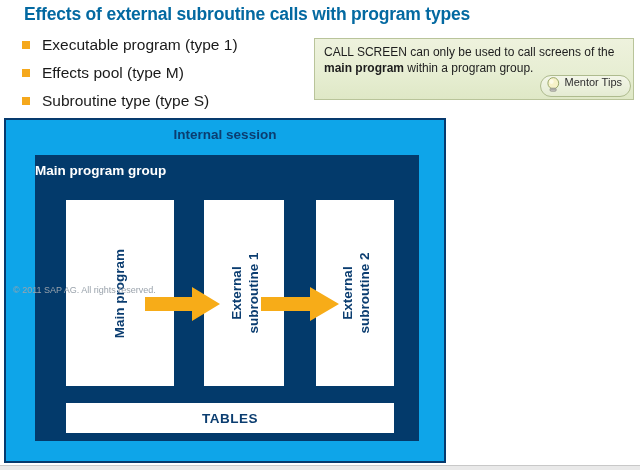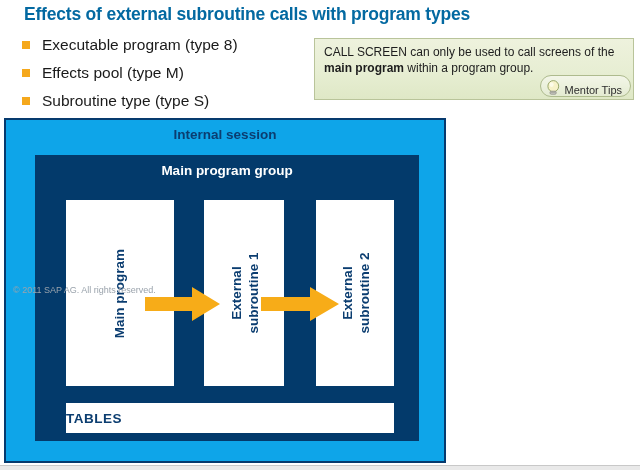--- a/index.html
+++ b/index.html
@@ -78,21 +78,21 @@
     color: #1d1d1d;
   }
   .callout-text b { font-weight: bold; }
   .mentor-pill {
     position: absolute;
     right: 2px;
     bottom: 2px;
     height: 22px;
     padding: 0 8px 0 4px;
     display: flex;
-    align-items: flex-end;
+    align-items: flex-start;
     gap: 3px;
     background: linear-gradient(to bottom, #f3f6e8 0%, #e4ebd2 100%);
     border: 1px solid #aebb8e;
     border-radius: 11px 11px 11px 11px;
     box-sizing: border-box;
   }
   .bulb {
     width: 17px;
     height: 17px;
     position: relative;
@@ -133,21 +133,21 @@
     top: 35px;
     width: 384px;
     height: 286px;
     background: #033A6B;
   }
   .group-label {
     position: absolute;
     left: 0;
     top: 8px;
     width: 100%;
-    text-align: center;
+    text-align: left;
     font-size: 13.5px;
     font-weight: bold;
     color: #ffffff;
   }
 
   
   .col {
     position: absolute;
     top: 45px;
     height: 186px;
@@ -182,21 +182,21 @@
   
   .tables-bar {
     position: absolute;
     left: 31px;
     top: 248px;
     width: 328px;
     height: 30px;
     background: #ffffff;
     display: flex;
     align-items: center;
-    justify-content: flex-start;
+    justify-content: center;
   }
   .tables-label {
     font-size: 13.5px;
     font-weight: bold;
     color: #0B3D70;
     letter-spacing: 0.5px;
   }
 
   
   .copyright {
@@ -223,21 +223,21 @@
 </style>
 </head>
 <body>
 
 <div class="slide-title">Effects of external subroutine calls with program types</div>
 
 <div class="bullet-list">
 
   <div class="bullet-row">
     <span class="bullet-marker"></span>
-    <span class="bullet-text">Executable program (type 8)</span>
+    <span class="bullet-text">Executable program (type 1)</span>
   </div>
 
   <div class="bullet-row">
     <span class="bullet-marker"></span>
     <span class="bullet-text">Effects pool (type M)</span>
   </div>
 
   <div class="bullet-row">
     <span class="bullet-marker"></span>
     <span class="bullet-text">Subroutine type (type S)</span>

